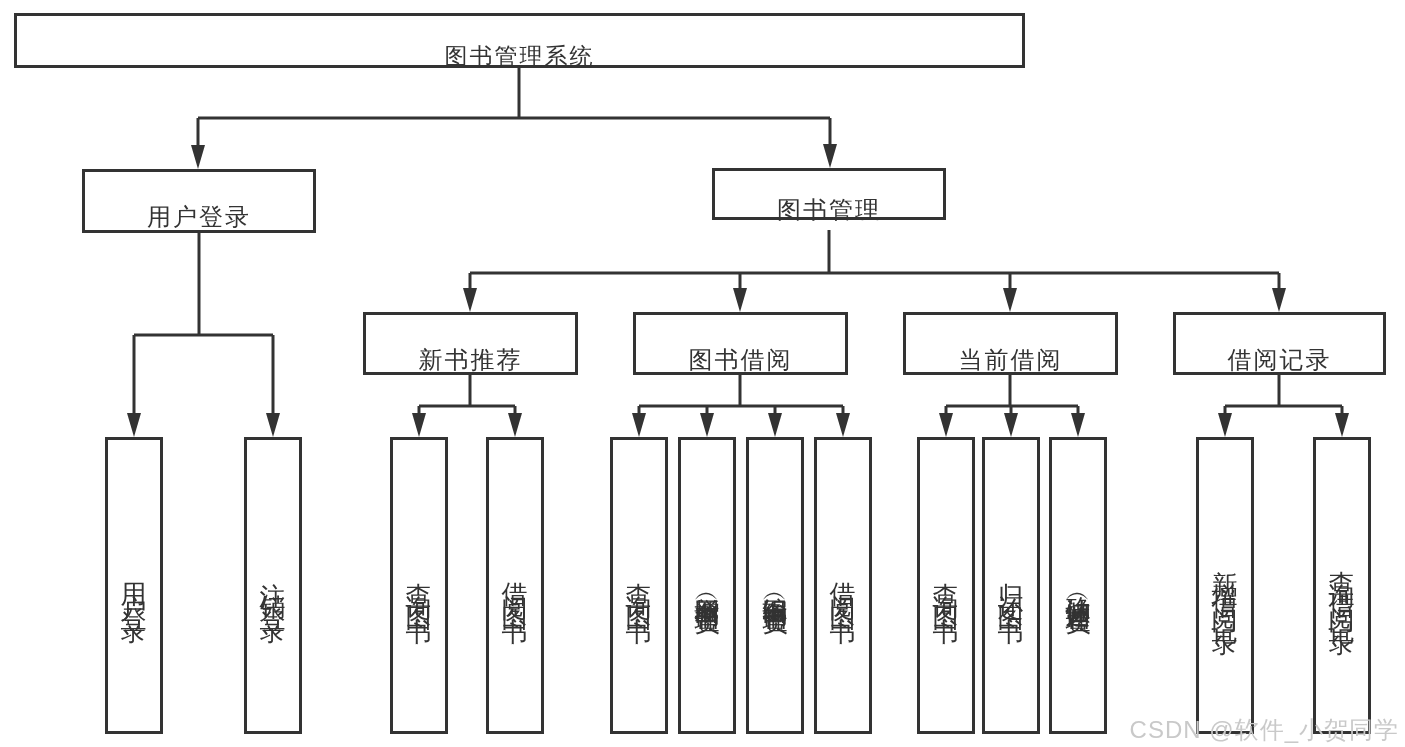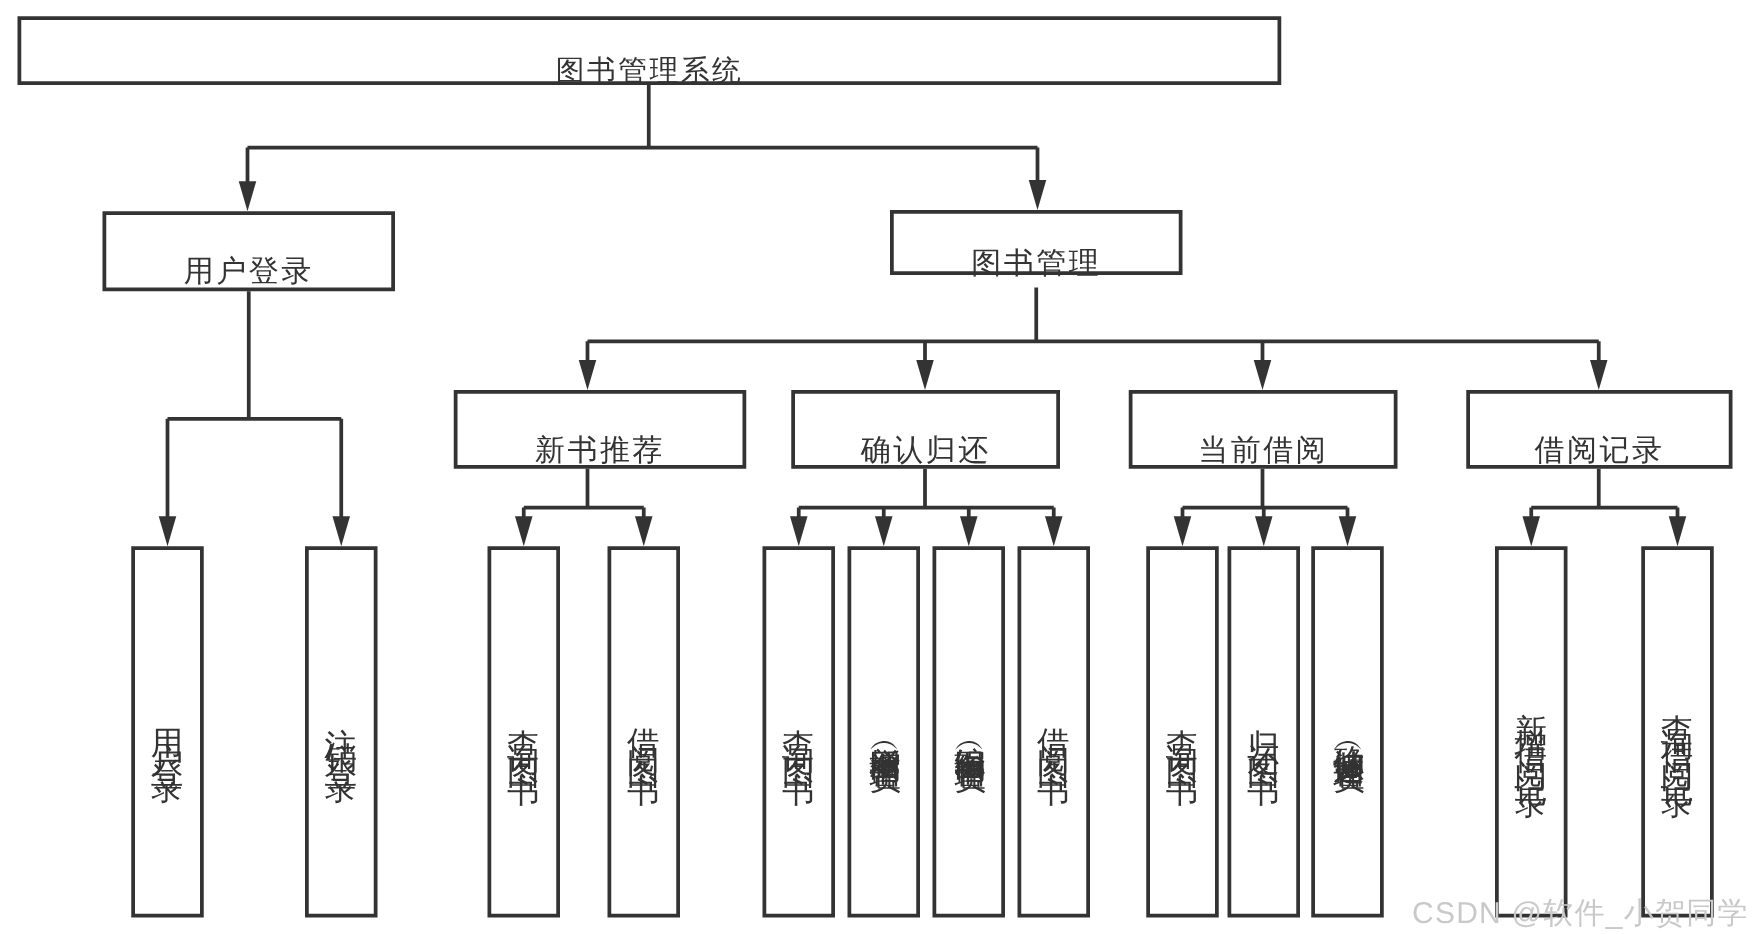--- a/index.html
+++ b/index.html
@@ -130,25 +130,25 @@
     <span class="hlabel">图书管理系统</span>
   </div>
 
   <div class="box" style="left:82px;top:169px;width:234px;height:64px;">
     <span class="hlabel">用户登录</span>
   </div>
   <div class="box" style="left:712px;top:168px;width:234px;height:52px;">
     <span class="hlabel">图书管理</span>
   </div>
 
-  <div class="box" style="left:363px;top:312px;width:234px;height:63px;">
+  <div class="box" style="left:363px;top:312px;width:215px;height:63px;">
     <span class="hlabel">新书推荐</span>
   </div>
   <div class="box" style="left:633px;top:312px;width:215px;height:63px;">
-    <span class="hlabel">确认归还</span>
+    <span class="hlabel">图书借阅</span>
   </div>
   <div class="box" style="left:1173px;top:312px;width:213px;height:63px;">
     <span class="hlabel">借阅记录</span>
   </div>
   <div class="box" style="left:903px;top:312px;width:215px;height:63px;">
     <span class="hlabel">当前借阅</span>
   </div>
 
   <div class="box" style="left:105px;top:437px;width:58px;height:297px;">
     <span class="vlabel">用户登录</span>

